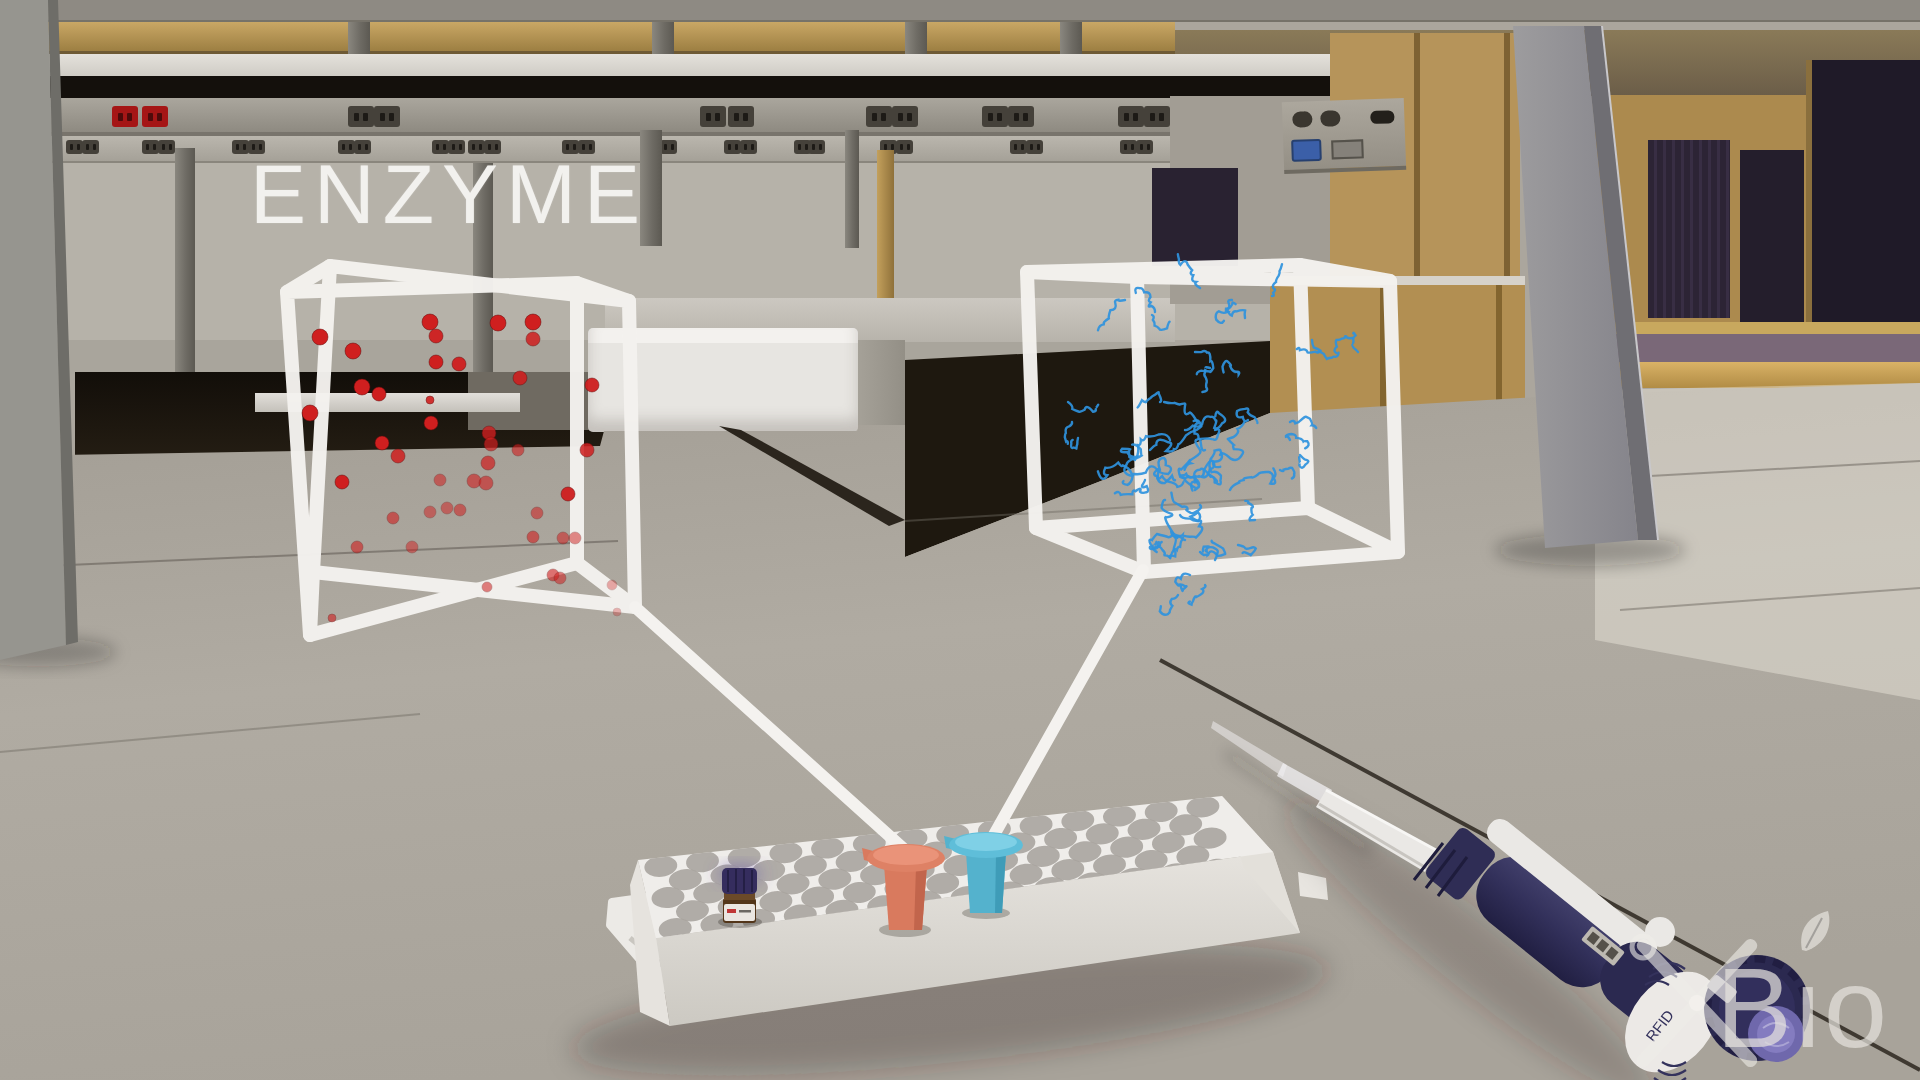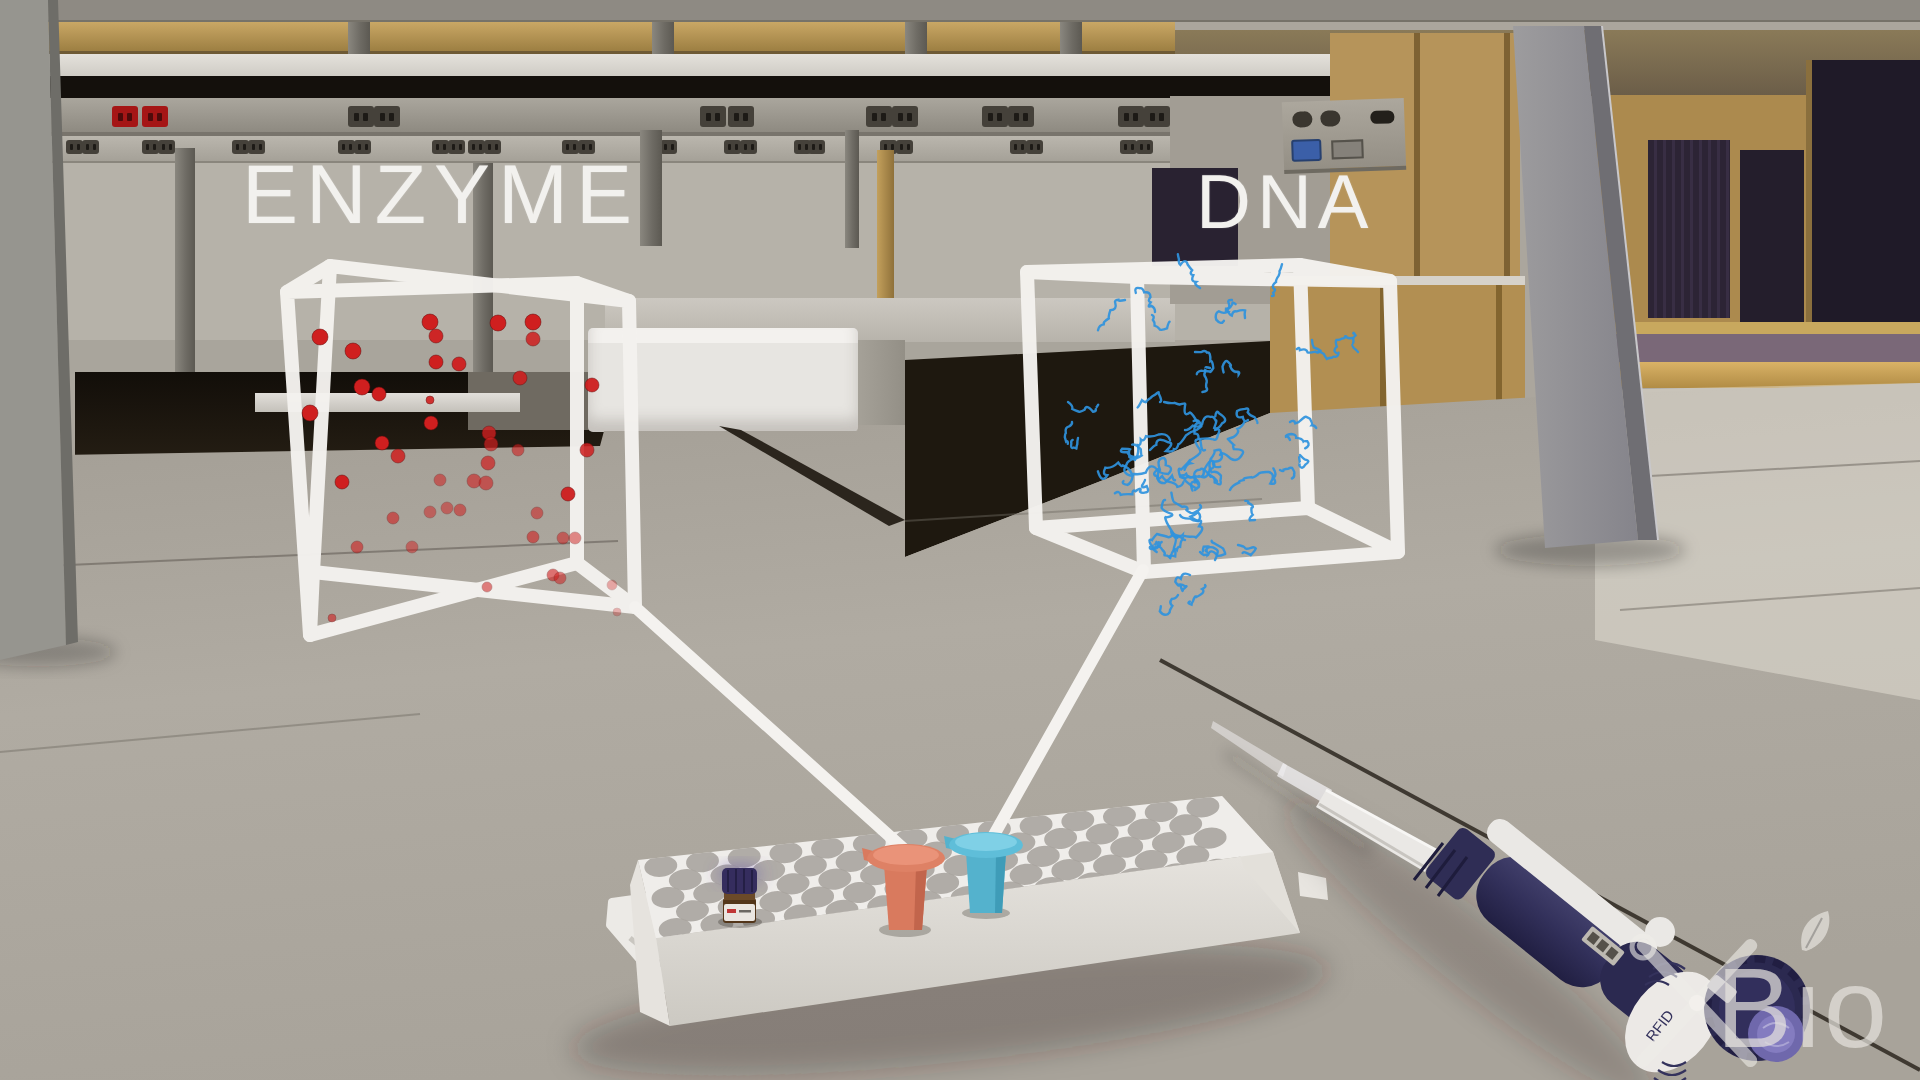--- a/index.html
+++ b/index.html
@@ -45,21 +45,21 @@
   .fr-purple1{left:1648px;top:140px;width:82px;height:178px;background:repeating-linear-gradient(90deg,#2c2435 0 6px,#382e44 6px 9px);}
   .fr-purple2{left:1740px;top:150px;width:64px;height:182px;background:#241e2c;}
   .fr-purple3{left:1806px;top:60px;width:114px;height:280px;background:#1f1a28;border-left:6px solid #8a6f3d;}
   .fr-tan{left:1595px;top:322px;width:325px;height:14px;background:#c8a85e;}
   .fr-mauve{left:1595px;top:334px;width:325px;height:30px;background:#7a6878;}
   .fr-woodstrip{left:1595px;top:362px;width:325px;height:26px;background:linear-gradient(#d9b266,#b18c45);}
   
   #scene-svg{left:0;top:0;width:1920px;height:1080px;}
   
   .flabel{color:var(--label-text);font-weight:400;white-space:nowrap;text-shadow:0 0 2px rgba(255,255,255,.25);}
-  .label-enzyme{left:242px;top:146px;font-size:84px;letter-spacing:8px;}
+  .label-enzyme{left:250px;top:146px;font-size:84px;letter-spacing:8px;}
   .label-dna{left:1196px;top:158px;font-size:76px;letter-spacing:6px;}
 </style>
 </head>
 <body>
 
 <div class="scene">
 
   <div class="ceiling"></div>
   <div class="wood-strip-r"></div>
   <div class="wood-beam">
@@ -600,14 +600,13 @@
       </g>
       <text x="1716" y="1047" font-size="114" fill="var(--logo-color)" font-family="Liberation Sans, sans-serif">Bıo</text>
       <g>
         <path d="M1802,950 C1798,930 1808,916 1828,911 C1833,928 1824,945 1806,951 Z" fill="var(--logo-color)"></path>
         <path d="M1806,948 L1822,918" stroke="rgba(150,148,144,0.8)" stroke-width="2" fill="none"></path>
       </g>
     </g>
   </svg>
 
   <div class="flabel label-enzyme">ENZYME</div>
-  <div class="flabel label-dna">DNA</div>
 </div>
 
 </body></html>

